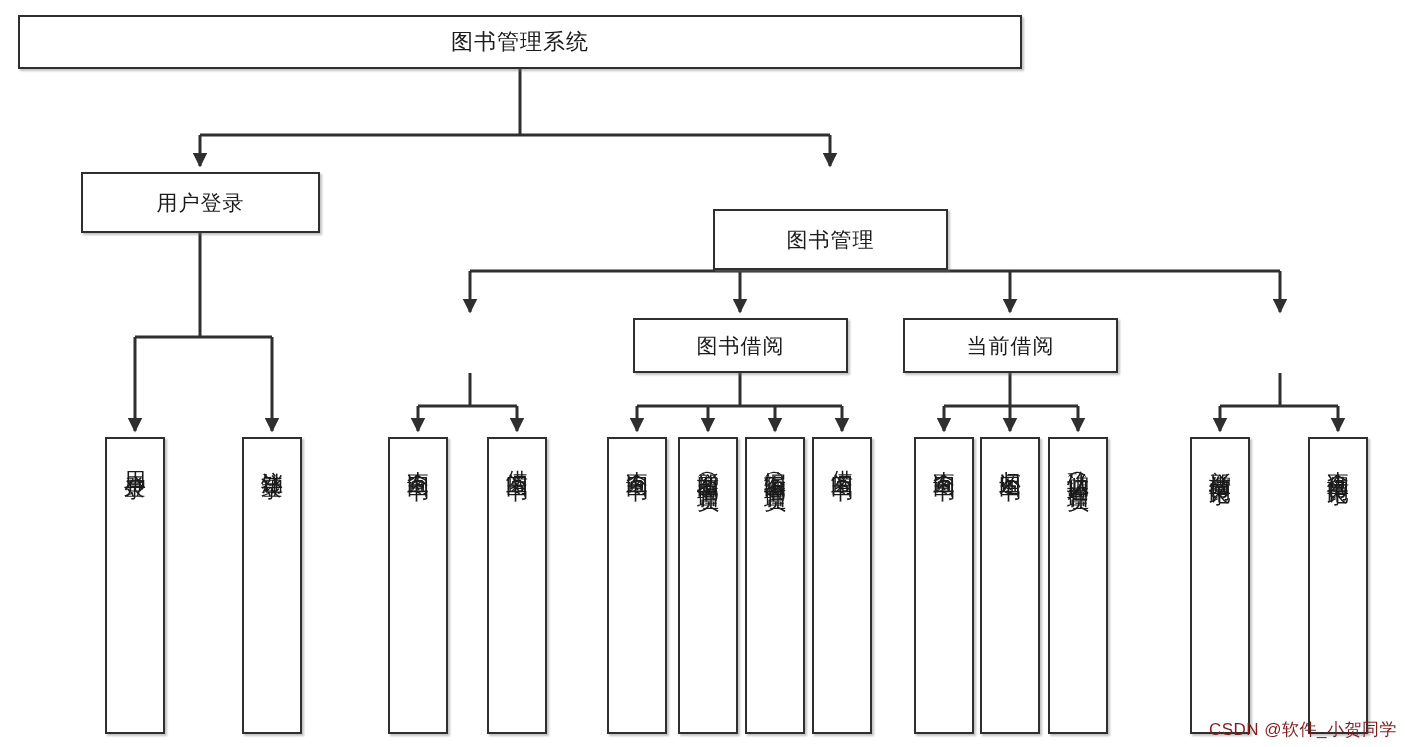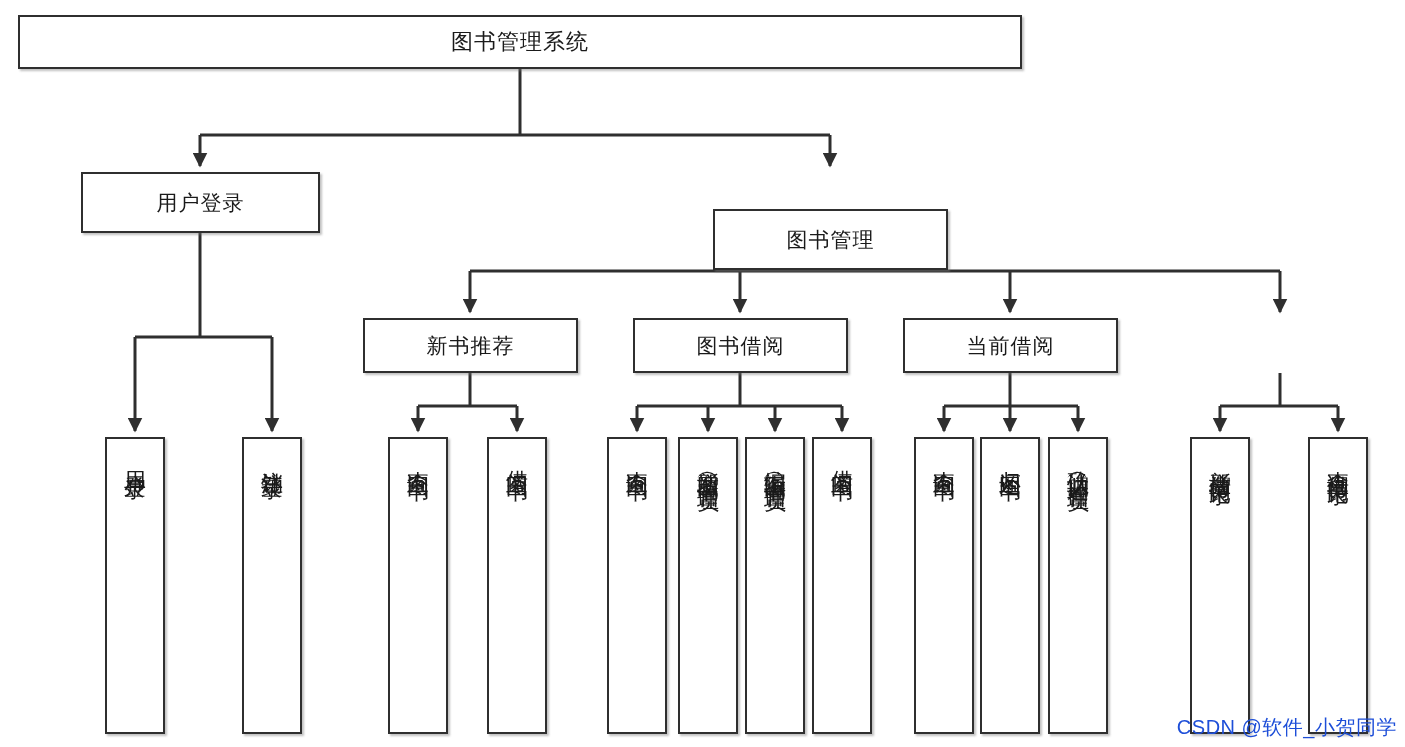--- a/index.html
+++ b/index.html
@@ -58,22 +58,22 @@
     font-size: 22px;
     letter-spacing: 3px;
     line-height: 1.0;
     white-space: normal;
     text-align: left;
   }
   .watermark {
     position: absolute;
     right: 8px;
     bottom: 6px;
-    font-size: 20px;
-    color: #1d4ed8;
+    font-size: 17px;
+    color: #7f1d1d;
     letter-spacing: 0.5px;
     z-index: 5;
     white-space: nowrap;
   }
 </style>
 </head>
 <body>
 
 <div id="diagram-root">
 
@@ -131,23 +131,20 @@
     <span class="node-label">图书管理系统</span>
   </div>
 
   <div class="node lvl2" style="left:81px; top:172px; width:239px; height:61px;">
     <span class="node-label">用户登录</span>
   </div>
   <div class="node lvl2" style="left:713px; top:172px; width:235px; height:61px;margin-top:37px;">
     <span class="node-label">图书管理</span>
   </div>
 
-  <div class="node lvl3" style="left:363px; top:318px; width:215px; height:55px;">
-    <span class="node-label">新书推荐</span>
-  </div>
   <div class="node lvl3" style="left:903px; top:318px; width:215px; height:55px;">
     <span class="node-label">当前借阅</span>
   </div>
   <div class="node lvl3" style="left:633px; top:318px; width:215px; height:55px;">
     <span class="node-label">图书借阅</span>
   </div>
 
   <div class="node leaf" style="left:105px; top:437px; width:60px; height:297px;">
     <span class="node-label">用户登录</span>
   </div>

